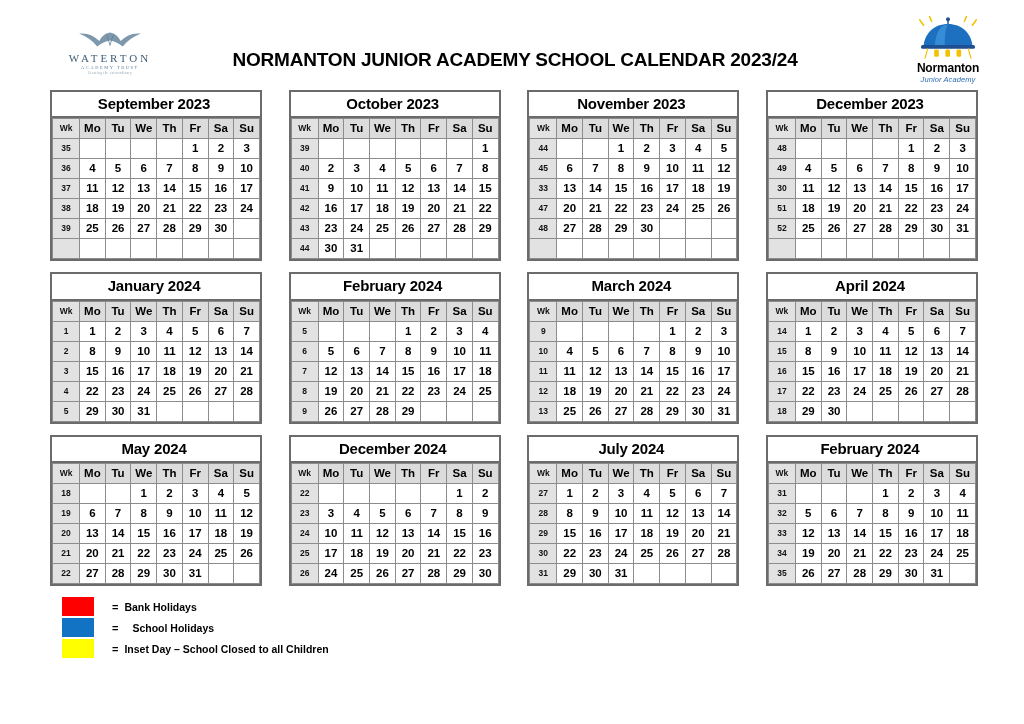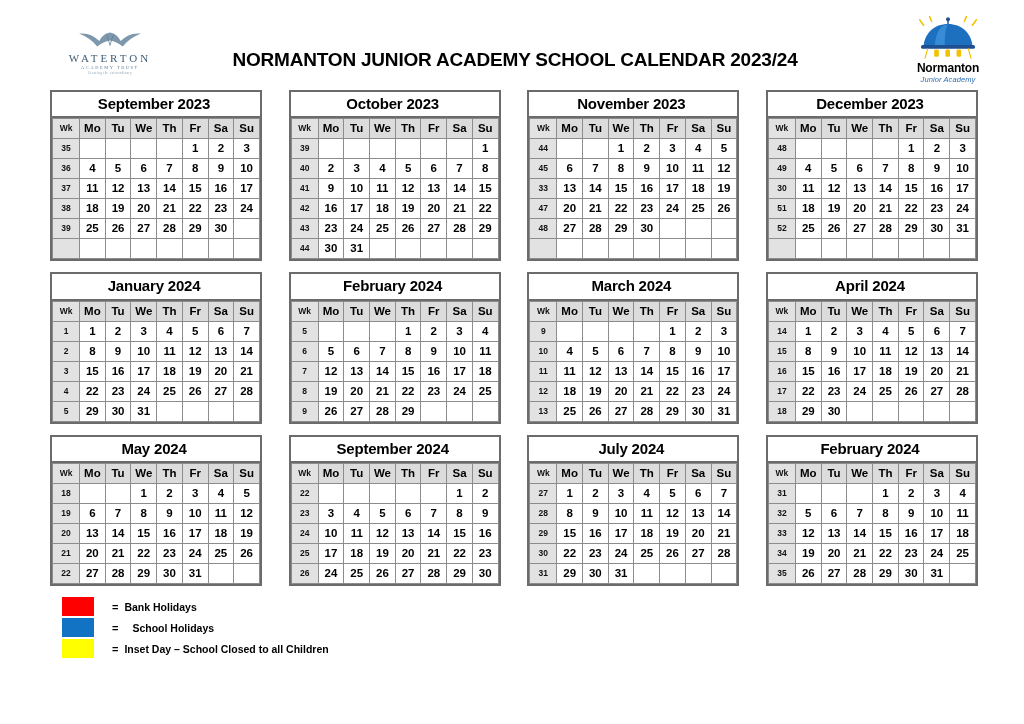--- a/index.html
+++ b/index.html
@@ -915,21 +915,21 @@
                 <td class="school">29</td>
                 <td class="school">30</td>
                 <td class="school">31</td>
                 <td class="empty">&nbsp;</td>
                 <td class="empty">&nbsp;</td>
               </tr>
             </tbody>
           </table>
         </div>
         <div class="month">
-          <div class="month-title">September 2024</div>
+          <div class="month-title">December 2024</div>
           <table class="month-grid">
             <thead>
               <tr>
                 <th class="wk-head">Wk</th>
                 <th class="day-head">Mo</th>
                 <th class="day-head">Tu</th>
                 <th class="day-head">We</th>
                 <th class="day-head">Th</th>
                 <th class="day-head">Fr</th>
                 <th class="day-head">Sa</th>

